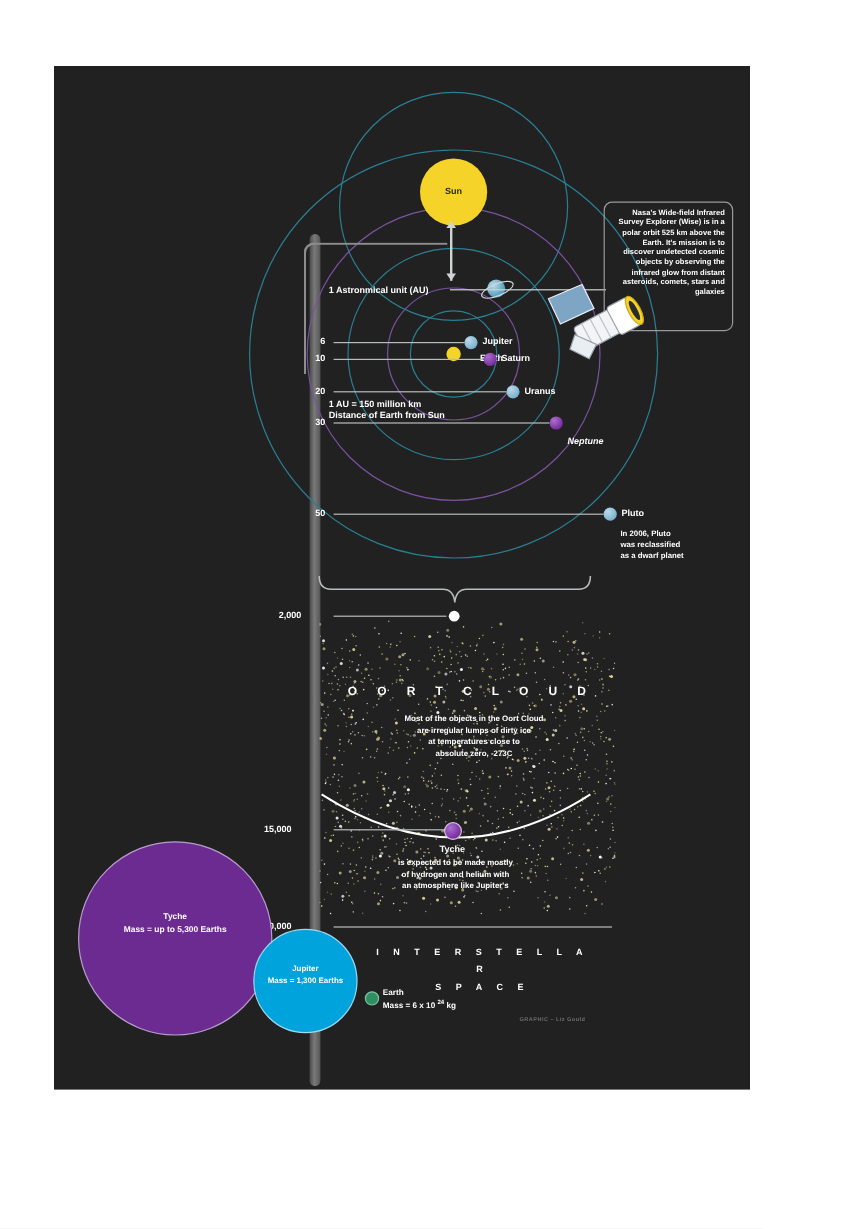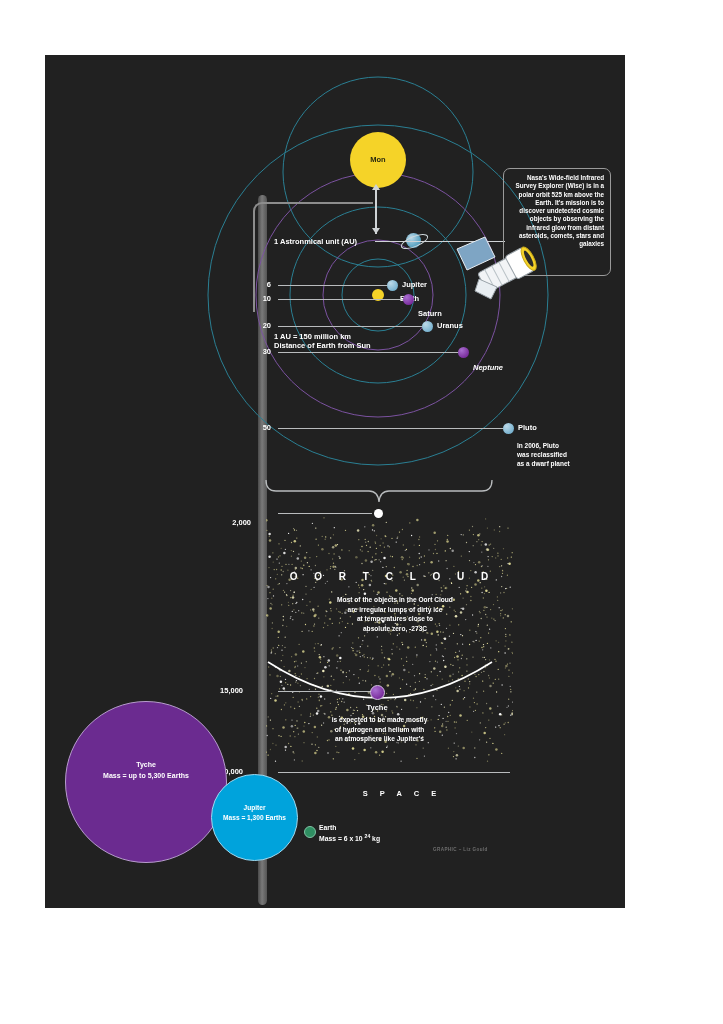--- a/index.html
+++ b/index.html
@@ -100,21 +100,21 @@
   <svg class="abs" style="left:0;top:0;" width="580" height="480">
     <ellipse cx="333" cy="117" rx="95" ry="95" fill="none" stroke="#2a7f93" stroke-width="1"></ellipse>
     <ellipse cx="333" cy="240" rx="36" ry="36" fill="none" stroke="#2a7f93" stroke-width="1"></ellipse>
     <ellipse cx="333" cy="240" rx="55" ry="55" fill="none" stroke="#7b52a0" stroke-width="1"></ellipse>
     <ellipse cx="333" cy="240" rx="88" ry="88" fill="none" stroke="#2a7f93" stroke-width="1"></ellipse>
     <ellipse cx="333" cy="240" rx="122" ry="122" fill="none" stroke="#7b52a0" stroke-width="1"></ellipse>
     <ellipse cx="333" cy="240" rx="170" ry="170" fill="none" stroke="#2a7f93" stroke-width="1"></ellipse>
   </svg>
 
   <div id="sun">
-    <span>Mon</span>
+    <span>Sun</span>
   </div>
 
   <div class="abs" style="left:327px;top:234px;width:12px;height:12px;border-radius:50%;background:#f5d328;"></div>
 
   <div id="auArrow"></div>
   <div class="arrowhead abs" id="auUp"></div>
   <div class="arrowhead abs" id="auDn"></div>
   <div id="earth"></div>
   <div id="earthRing"></div>
   <div class="abs txt" id="earthLbl">Earth</div>
@@ -146,21 +146,21 @@
   </svg>
 
   <div id="planetRows">
       <div class="tick abs" style="left: 192px; top: 225px;">6</div>
       <div class="leader abs" style="left: 233px; top: 230px; width: 109px;"></div>
       <div class="planet pblue" style="left: 342px; top: 225px;"></div>
       <div class="pname" style="left: 357px; top: 225px;">Jupiter</div>
       <div class="tick abs" style="left: 192px; top: 239px;">10</div>
       <div class="leader abs" style="left: 233px; top: 244px; width: 125px;"></div>
       <div class="planet ppur" style="left: 358px; top: 239px;"></div>
-      <div class="pname" style="left: 373px; top: 239px; margin-top: 15px;">Saturn</div>
+      <div class="pname" style="left: 373px; top: 239px;">Saturn</div>
       <div class="tick abs" style="left: 192px; top: 266px;">20</div>
       <div class="leader abs" style="left: 233px; top: 271px; width: 144px;"></div>
       <div class="planet pblue" style="left: 377px; top: 266px;"></div>
       <div class="pname" style="left: 392px; top: 266px;">Uranus</div>
       <div class="tick abs" style="left: 192px; top: 292px;">30</div>
       <div class="leader abs" style="left: 233px; top: 297px; width: 180px;"></div>
       <div class="planet ppur" style="left: 413px; top: 292px;"></div>
       <div class="pname" style="left: 428px; top: 308px; font-style: italic;">Neptune</div>
       <div class="tick abs" style="left: 192px; top: 368px;">50</div>
       <div class="leader abs" style="left: 233px; top: 373px; width: 225px;"></div>
@@ -1393,21 +1393,21 @@
         <circle cx="209.5" cy="69.4" r="1.25" fill="#b9b37a" opacity="0.71"></circle>
         <circle cx="4.0" cy="77.7" r="0.65" fill="#cfc98a" opacity="0.77"></circle>
         <circle cx="120.7" cy="232.4" r="0.65" fill="#ffffff" opacity="0.86"></circle>
         <circle cx="54.7" cy="144.2" r="0.65" fill="#e9e39a" opacity="0.51"></circle>
         <circle cx="140.4" cy="34.5" r="0.65" fill="#e9e39a" opacity="0.94"></circle>
         <circle cx="80.4" cy="157.6" r="0.65" fill="#cfc98a" opacity="0.73"></circle>
         <circle cx="197.1" cy="83.1" r="0.65" fill="#f2eec0" opacity="0.51"></circle>
       </svg>
   </div>
 
-  <div class="tick abs" style="left:172px;top:463px;">2,000</div>
+  <div class="tick abs" style="left:172px;top:453px;">2,000</div>
   <div class="leader abs" style="left:233px;top:458px;width:94px;"></div>
   <div class="abs" style="left:329px;top:454px;width:9px;height:9px;border-radius:50%;background:#ffffff;"></div>
 
   <div id="oortTitle">O O R T   C L O U D</div>
   <div id="oortNote">
       <div>Most of the objects in the Oort Cloud</div>
       <div>are irregular lumps of dirty ice</div>
       <div>at temperatures close to</div>
       <div>absolute zero, -273C</div>
     </div>
@@ -1435,20 +1435,21 @@
     </div>
   </div>
   <div id="jupBall">
     <div class="ballLbl">
       <div>Jupiter</div>
       <div>Mass = 1,300 Earths</div>
     </div>
   </div>
 
   <div id="interstellar">
+      <div>I N T E R S T E L L A R</div>
       <div>S P A C E</div>
     </div>
 
   <div id="earthDot"></div>
   <div id="earthMass">
     <div>Earth</div>
     <div>Mass = 6 x 10 <sup style="font-size:.75em">24</sup> kg</div>
   </div>
 
   <div id="credit">GRAPHIC – Liz Gould</div>

